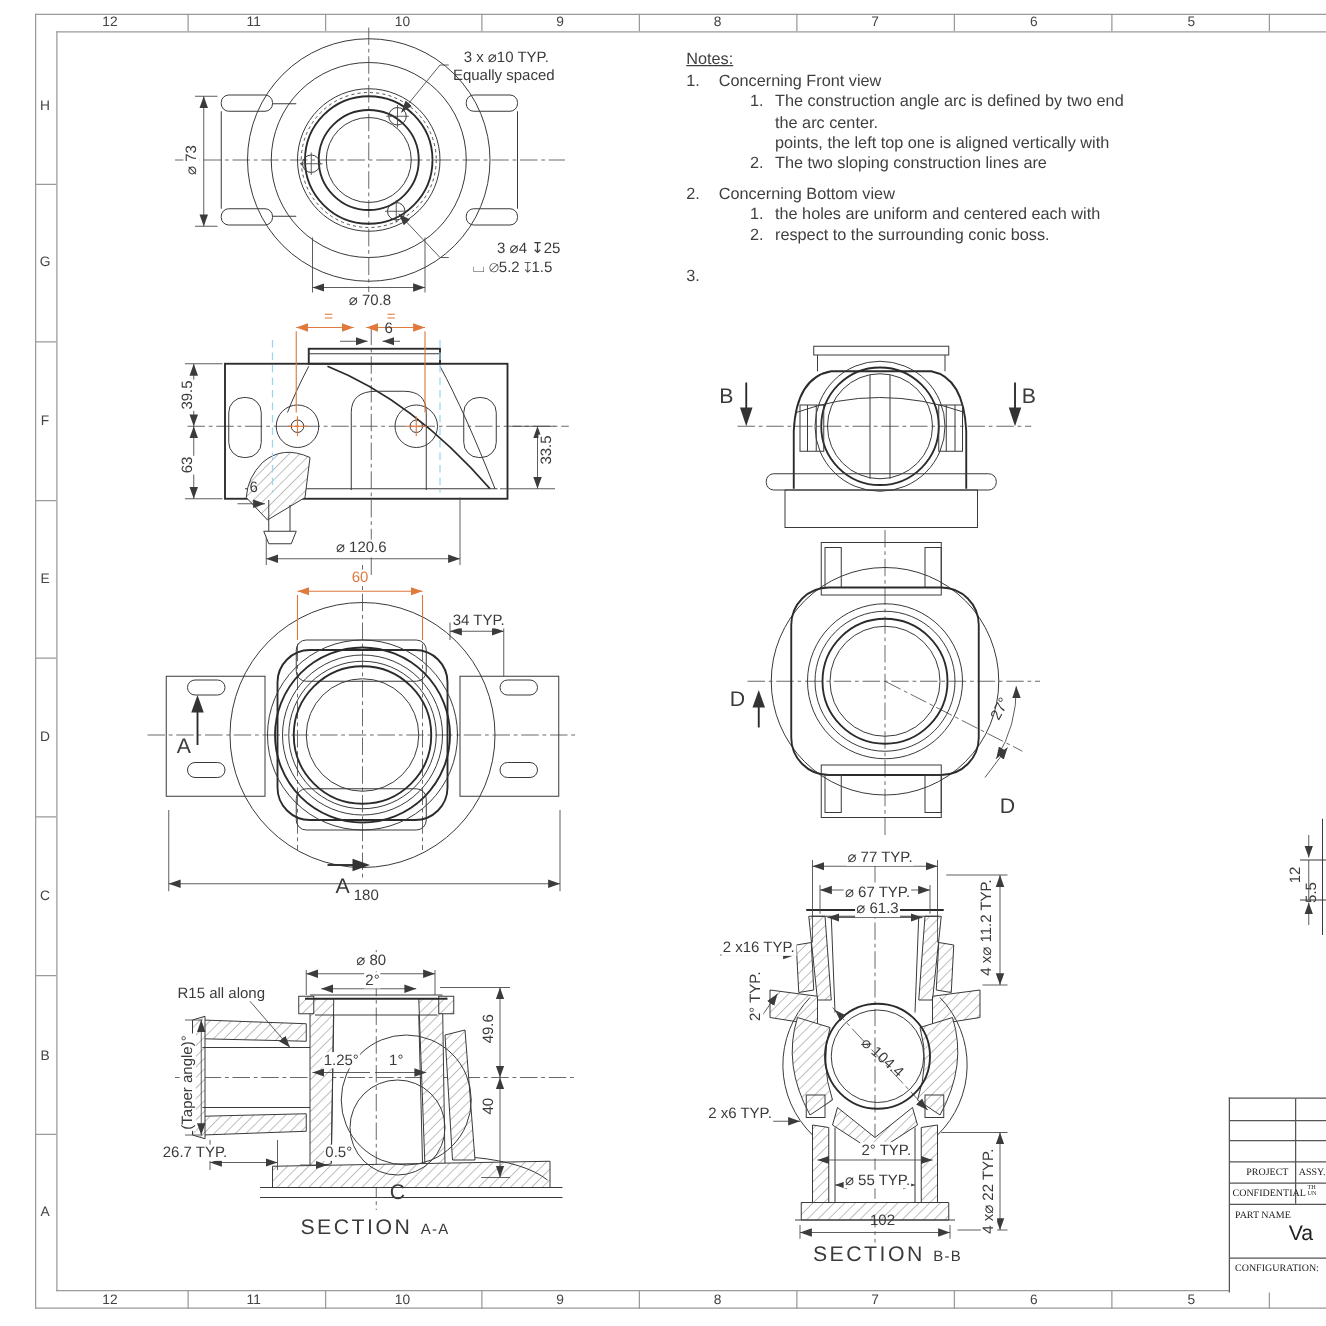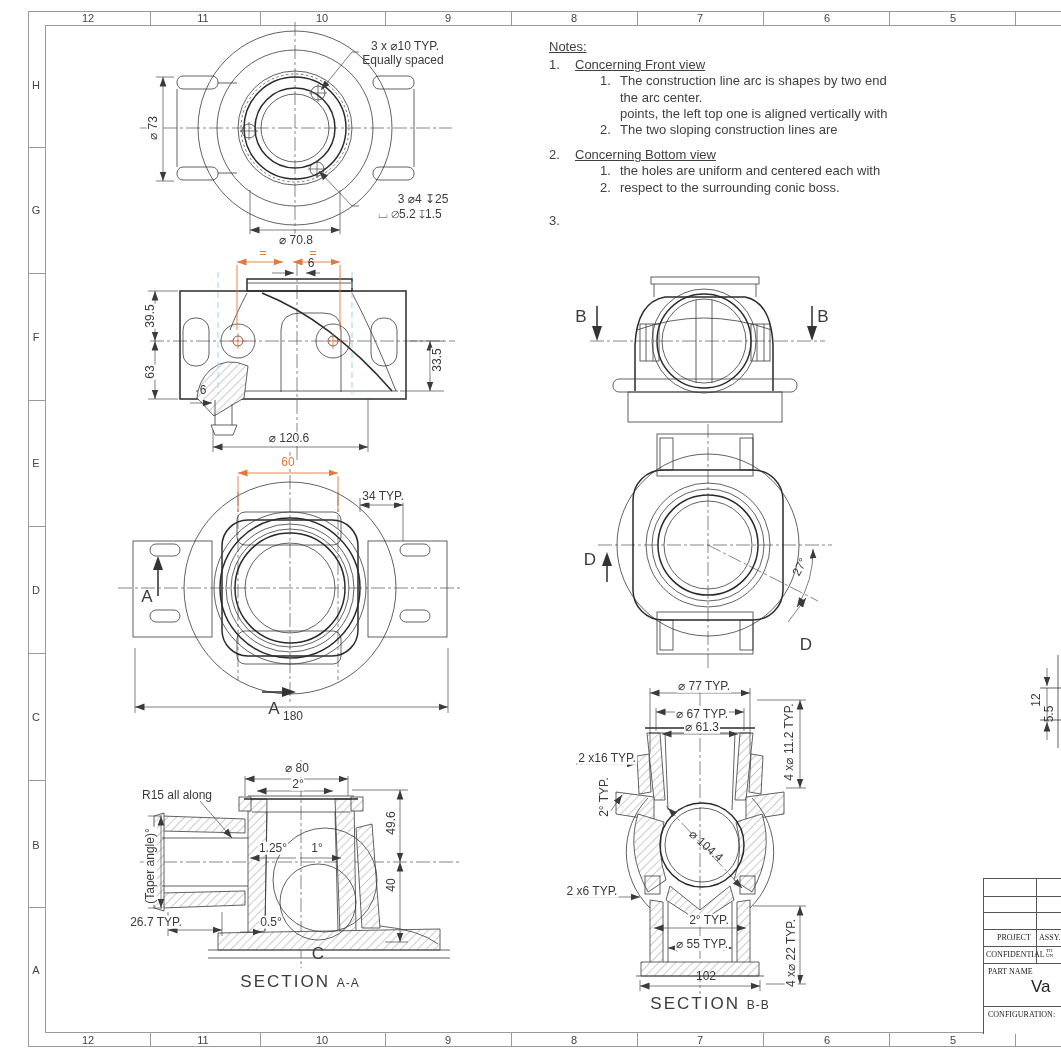--- a/index.html
+++ b/index.html
@@ -33,21 +33,21 @@
   .sect{font-size:17px;letter-spacing:2px;background:transparent}
   .sect small{font-size:12px;letter-spacing:1px}
   
   .notes{position:absolute;left:549px;top:39px;width:440px;font-size:13px;line-height:16.2px;color:#3f3f3f;z-index:5}
   .notes .ttl{text-decoration:underline;margin-bottom:2px}
   .nrow{display:flex}
   .nrow .num{flex:0 0 26px}
   .nrow.l2{padding-left:51px}
   .nrow.l2 .num{flex:0 0 20px}
   .nrow.cont .num{flex:0 0 26px}
-  .u{text-decoration:underline}
+  .u{}
   .g1{margin-top:9px}.g2{margin-top:17px}
   
   .tb{position:absolute;left:983px;top:878px;width:78px;height:155px;border-left:1px solid #555;border-top:1px solid #555;z-index:6;background:#fff}
   .tb .hl{position:absolute;left:0;width:78px;height:1px;background:#555}
   .tb .vl{position:absolute;top:0;width:1px;height:84px;background:#555;left:52px}
   .tb .txt{position:absolute;font-family:"Liberation Serif",serif;font-size:8px;color:#222;white-space:nowrap}
   .tb .tiny{font-size:5px;line-height:5px}
   .tb .pname{font-family:"Liberation Sans",sans-serif;font-size:17px;color:#222}
 </style>
 </head>
@@ -490,21 +490,21 @@
 </div>
 
 <div class="notes">
   <div class="ttl">Notes:</div>
   <div class="nrow l1">
       <span class="num">1.</span>
       <span class="u">Concerning  Front view</span>
     </div>
   <div class="nrow l2">
       <span class="num">1.</span>
-      <span>The  construction line arc is shapes by two end</span>
+      <span>The  construction angle arc is defined by two end</span>
     </div>
   <div class="nrow l2">
       <span class="num"></span>
       <span>the arc center.</span>
     </div>
   <div class="nrow l2">
       <span class="num"></span>
       <span>points, the left top one is aligned vertically with</span>
     </div>
   <div class="nrow l2">

